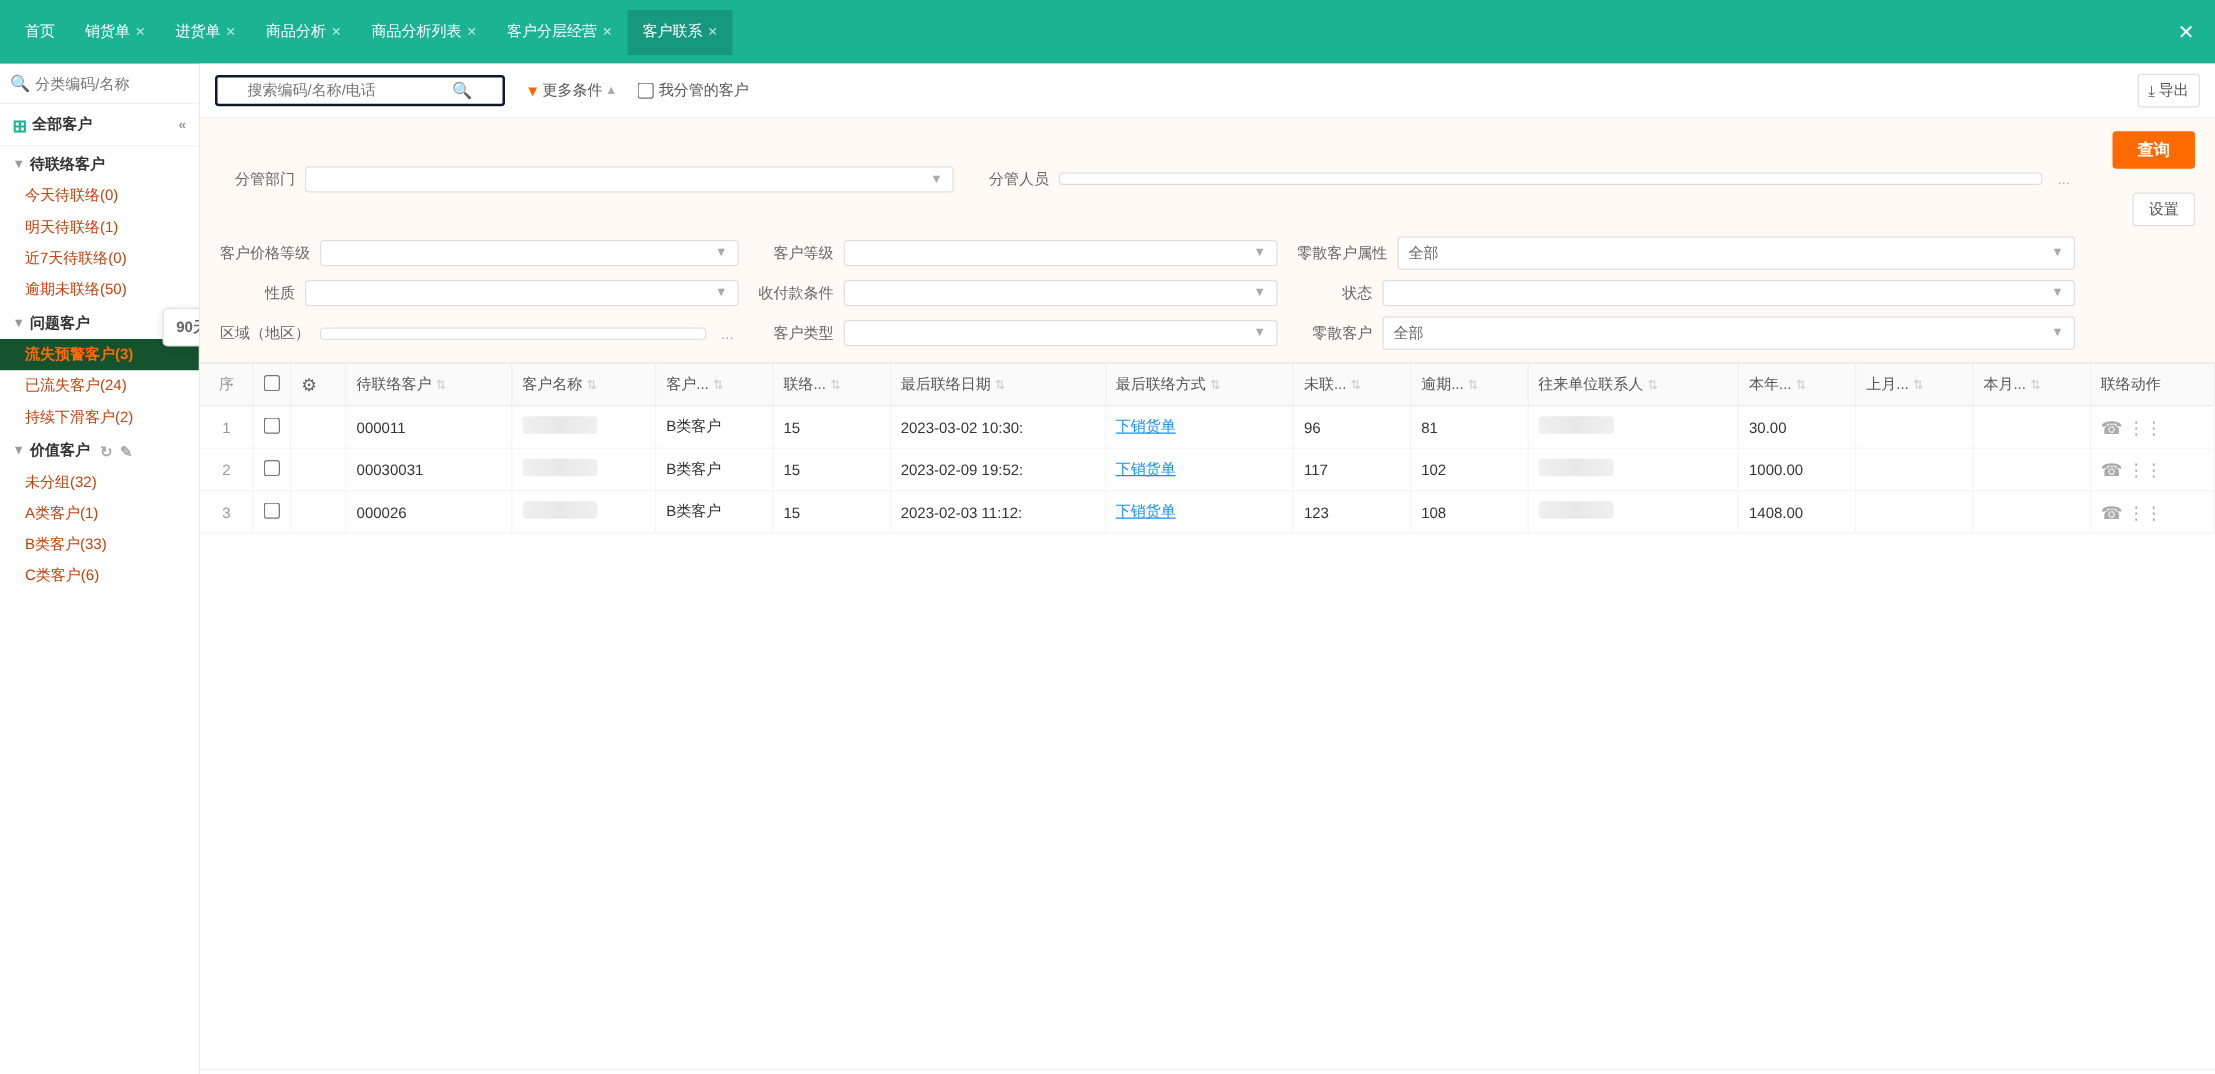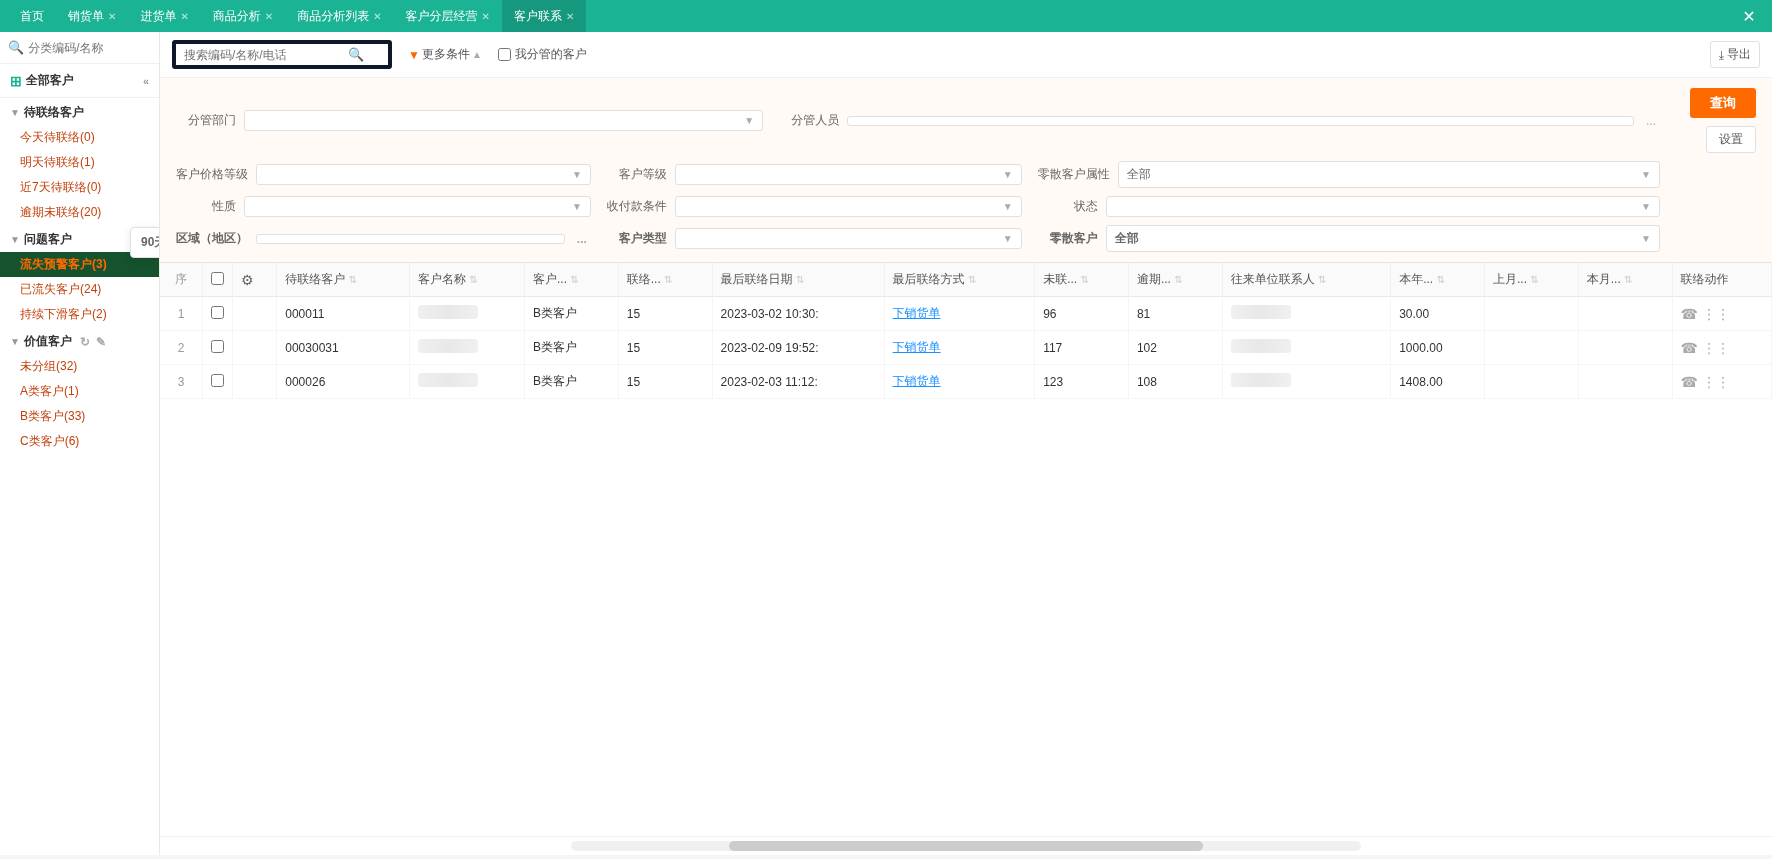--- a/index.html
+++ b/index.html
@@ -3,21 +3,21 @@
   <meta charset="utf-8">
   <style>
     * { box-sizing: border-box; margin: 0; padding: 0; font-family: 'Microsoft YaHei', Arial, sans-serif; font-size: 12px; }
     body { background: #f5f5f5; overflow: hidden; }
 
     
     .top-nav {
       background: #1ab394;
       display: flex;
       align-items: center;
-      height: 32px;
+      height: 51px;
       padding: 0 8px;
       color: white;
     }
     .top-nav .nav-item {
       padding: 0 12px;
       height: 36px;
       display: flex;
       align-items: center;
       cursor: pointer;
       color: white;
@@ -143,24 +143,24 @@
     .filter-bar {
       padding: 8px 12px;
       background: white;
       border-bottom: 1px solid #f0f0f0;
       display: flex;
       align-items: center;
       gap: 8px;
     }
     .filter-search {
       display: flex;
-      align-items: flex-end;
-      border: 4px solid #0f172a;
-      border-radius: 3px;
-      padding: 3px 8px;
+      align-items: flex-start;
+      border: 2px solid #0f172a;
+      border-radius: 3px;
+      padding: 3px 24px;
       gap: 4px;
       min-width: 220px;
     }
     .filter-search input {
       border: none;
       outline: none;
       font-size: 12px;
       color: #999;
       background: transparent;
       width: 160px;
@@ -202,21 +202,21 @@
       background: #fffaf5;
       border-bottom: 1px solid #f0e0d0;
       padding: 10px 16px;
     }
     .filter-row {
       display: flex;
       gap: 16px;
       margin-bottom: 8px;
       align-items: center;
     }
-    .filter-row:last-child { margin-bottom: 0; font-weight: bold; }
+    .filter-row:last-child { margin-bottom: 0; }
     .filter-field {
       display: flex;
       align-items: center;
       gap: 8px;
       flex: 1;
     }
     .filter-label {
       color: #666;
       white-space: nowrap;
       font-size: 12px;
@@ -271,21 +271,21 @@
       cursor: pointer;
       font-size: 12px;
       margin-top: 4px;
       display: block;
     }
     .query-settings-col {
       display: flex;
       flex-direction: column;
       align-items: flex-end;
       justify-content: space-between;
-      gap: 4px;
+      gap: 15px;
       min-width: 80px;
     }
 
     
     .table-wrapper {
       flex: 1;
       overflow: auto;
     }
     table {
       width: 100%;
@@ -466,21 +466,21 @@
     <div class="sidebar-item">
       <span>今天待联络(0)</span>
     </div>
     <div class="sidebar-item">
       <span>明天待联络(1)</span>
     </div>
     <div class="sidebar-item">
       <span>近7天待联络(0)</span>
     </div>
     <div class="sidebar-item">
-      <span>逾期未联络(20)</span>
+      <span>逾期未联络(50)</span>
     </div>
 
     <div class="sidebar-group-title" style="position:relative;">
       <span class="arrow">▼</span>
       <span>问题客户</span>
       <div class="tooltip-box">
         <span>90天未交易的客户，可能有流失风险。</span>
       </div>
     </div>
     <div class="sidebar-item active">

